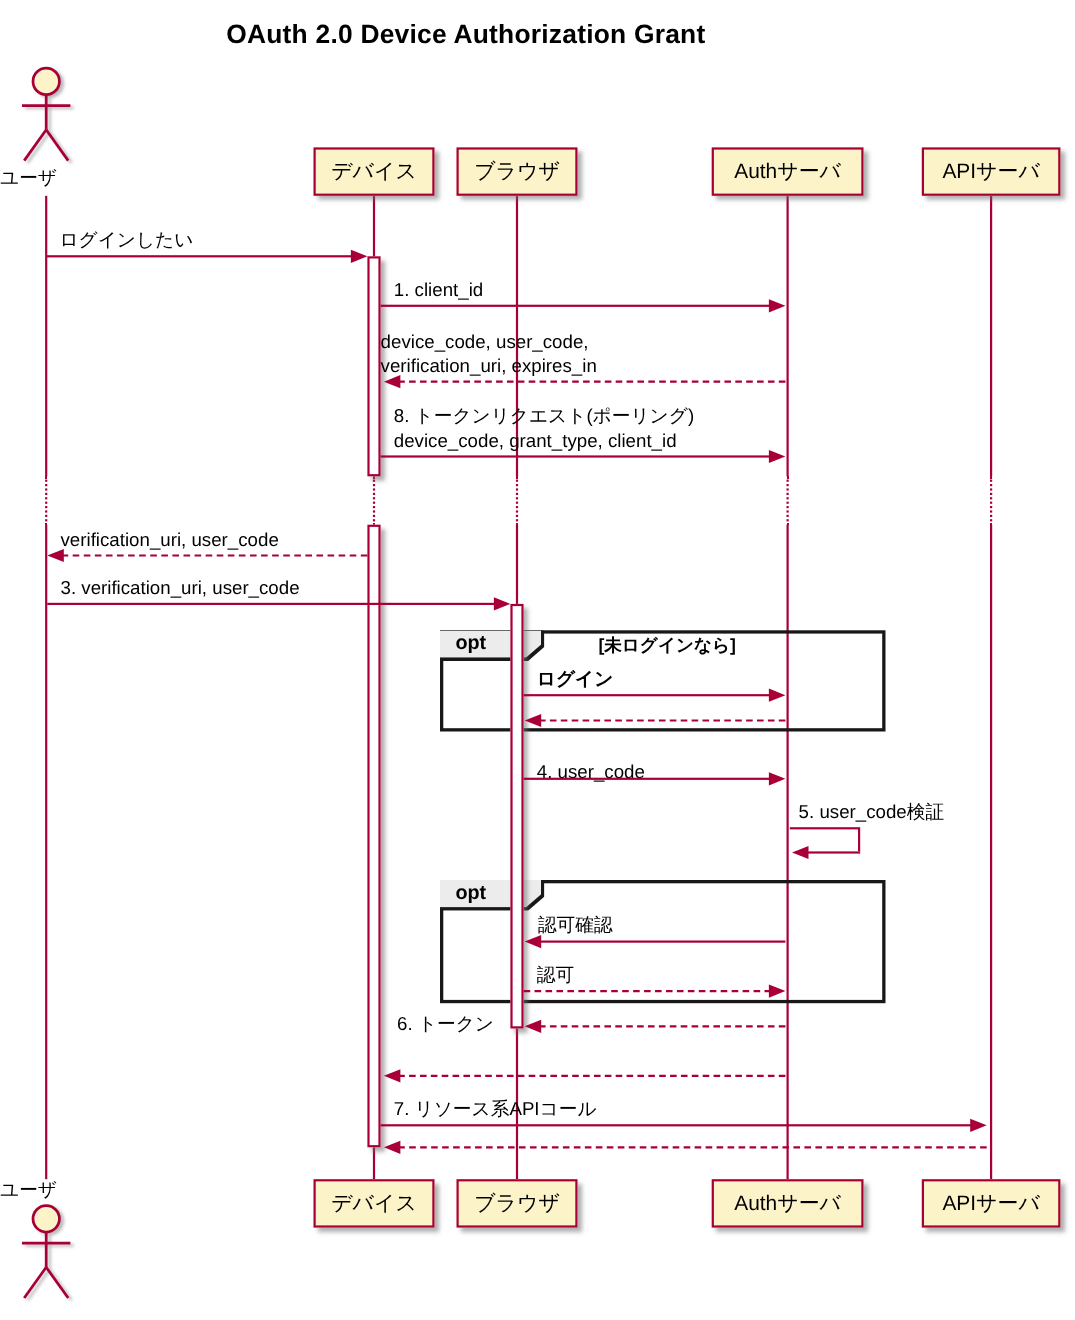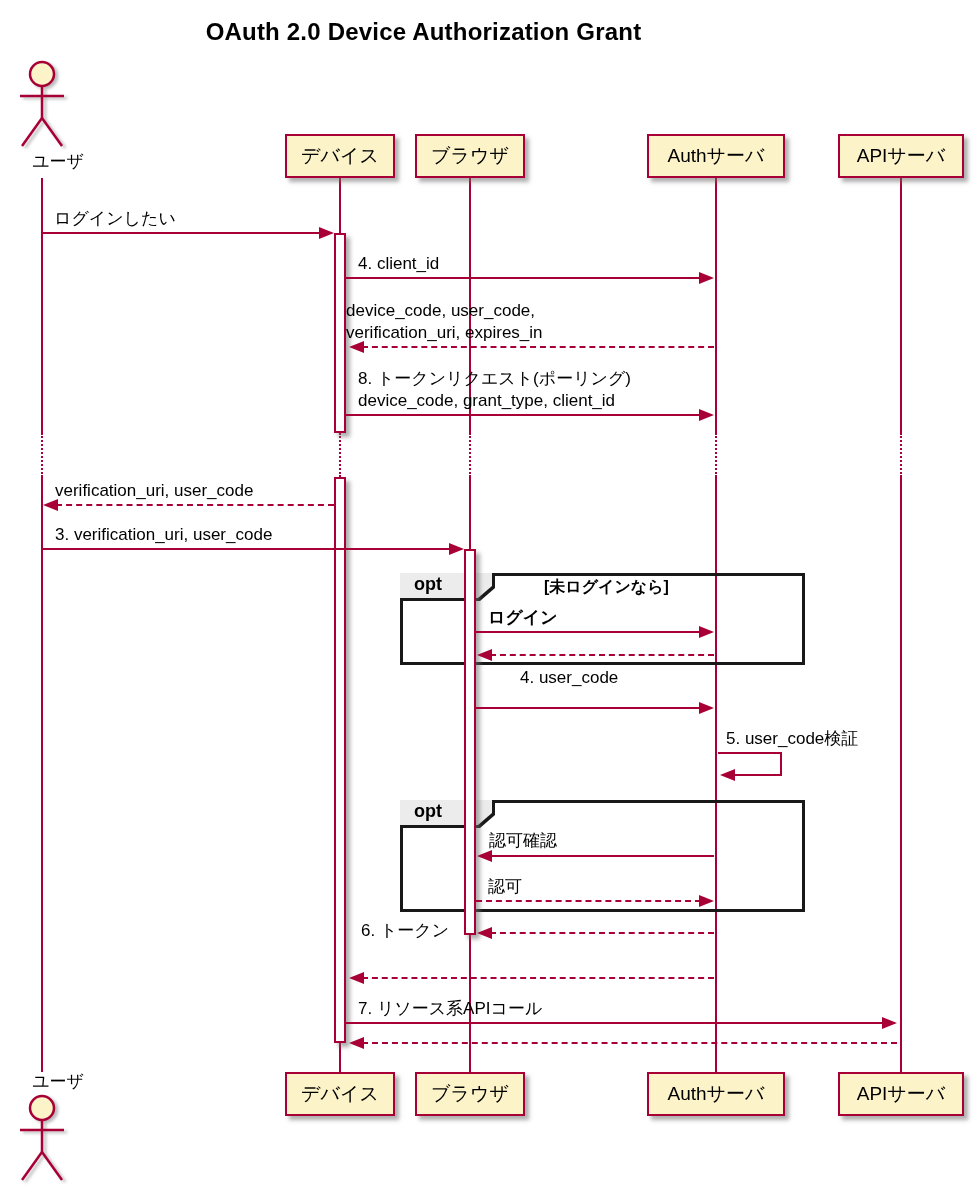--- a/index.html
+++ b/index.html
@@ -41,21 +41,21 @@
   .msg-vline{position:absolute;width:0;border-left:2px solid var(--line);z-index:4;}
   .arrow{position:absolute;width:0;height:0;z-index:4;
     border-top:6px solid transparent;border-bottom:6px solid transparent;}
   .arrow.right{border-left:15px solid var(--line);}
   .arrow.left{border-right:15px solid var(--line);}
   .pbox{
     position:absolute;background:var(--fill);border:2px solid var(--line);
     box-shadow:4px 4px 4px rgba(110,110,110,.55);display:flex;align-items:center;
     justify-content:center;font-size:19px;z-index:5;box-sizing:border-box;white-space:nowrap;
   }
-  .actor-label{position:absolute;font-size:17px;text-align:right;z-index:5;}
+  .actor-label{position:absolute;font-size:17px;text-align:left;z-index:5;}
   .actor-svg{position:absolute;z-index:5;filter:drop-shadow(3px 2px 1.5px rgba(120,120,120,.5));}
 </style>
 </head>
 <body>
 
 <div class="canvas">
   <div class="title">OAuth 2.0 Device Authorization Grant</div>
   <div id="layer">
       <div class="lifeline solid" style="left: 41px; top: 178px; height: 255px;"></div>
       <div class="lifeline dotted" style="left: 41px; top: 433px; height: 44px;"></div>
@@ -80,21 +80,21 @@
       <div class="frame" style="left: 400px; top: 800px; width: 405px; height: 112px;"></div>
       <div class="frame-tab" style="left: 400px; top: 800px; width: 95px; height: 28px;">
         <div class="frame-tab-fill">opt</div>
       </div>
       <div class="activation" style="left: 334px; top: 233px; width: 12px; height: 200px;"></div>
       <div class="activation" style="left: 334px; top: 477px; width: 12px; height: 566px;"></div>
       <div class="activation" style="left: 464px; top: 549px; width: 12px; height: 386px;"></div>
       <div class="msg-label" style="left: 54px; top: 208px;">ログインしたい</div>
       <div class="msg-line solid" style="left: 42px; top: 232px; width: 279px;"></div>
       <div class="arrow right" style="left: 319px; top: 227px;"></div>
-      <div class="msg-label" style="left: 358px; top: 253px;">4. client_id</div>
+      <div class="msg-label" style="left: 358px; top: 253px;">1. client_id</div>
       <div class="msg-line solid" style="left: 346px; top: 277px; width: 355px;"></div>
       <div class="arrow right" style="left: 699px; top: 272px;"></div>
       <div class="msg-label" style="left: 346px; top: 300px;">device_code, user_code,
 verification_uri, expires_in</div>
       <div class="msg-line dashed" style="left: 362px; top: 346px; width: 352px;"></div>
       <div class="arrow left" style="left: 349px; top: 341px;"></div>
       <div class="msg-label" style="left: 358px; top: 368px;">8. トークンリクエスト(ポーリング)
 device_code, grant_type, client_id</div>
       <div class="msg-line solid" style="left: 346px; top: 414px; width: 355px;"></div>
       <div class="arrow right" style="left: 699px; top: 409px;"></div>
@@ -102,21 +102,21 @@
       <div class="msg-line dashed" style="left: 56px; top: 504px; width: 278px;"></div>
       <div class="arrow left" style="left: 43px; top: 499px;"></div>
       <div class="msg-label" style="left: 55px; top: 524px;">3. verification_uri, user_code</div>
       <div class="msg-line solid" style="left: 43px; top: 548px; width: 408px;"></div>
       <div class="arrow right" style="left: 449px; top: 543px;"></div>
       <div class="msg-label" style="left: 488px; top: 607px; font-weight: bold;">ログイン</div>
       <div class="msg-line solid" style="left: 476px; top: 631px; width: 225px;"></div>
       <div class="arrow right" style="left: 699px; top: 626px;"></div>
       <div class="msg-line dashed" style="left: 490px; top: 654px; width: 224px;"></div>
       <div class="arrow left" style="left: 477px; top: 649px;"></div>
-      <div class="msg-label" style="left: 488px; top: 667px; margin-left: 32px;">4. user_code</div>
+      <div class="msg-label" style="left: 488px; top: 691px;">4. user_code</div>
       <div class="msg-line solid" style="left: 476px; top: 707px; width: 225px;"></div>
       <div class="arrow right" style="left: 699px; top: 702px;"></div>
       <div class="msg-label" style="left: 489px; top: 802px; margin-top: 28px;">認可確認</div>
       <div class="msg-line solid" style="left: 490px; top: 855px; width: 224px;"></div>
       <div class="arrow left" style="left: 477px; top: 850px;"></div>
       <div class="msg-label" style="left: 488px; top: 876px;">認可</div>
       <div class="msg-line dashed" style="left: 476px; top: 900px; width: 225px;"></div>
       <div class="arrow right" style="left: 699px; top: 895px;"></div>
       <div class="msg-line dashed" style="left: 490px; top: 932px; width: 224px;"></div>
       <div class="arrow left" style="left: 477px; top: 927px;"></div>

